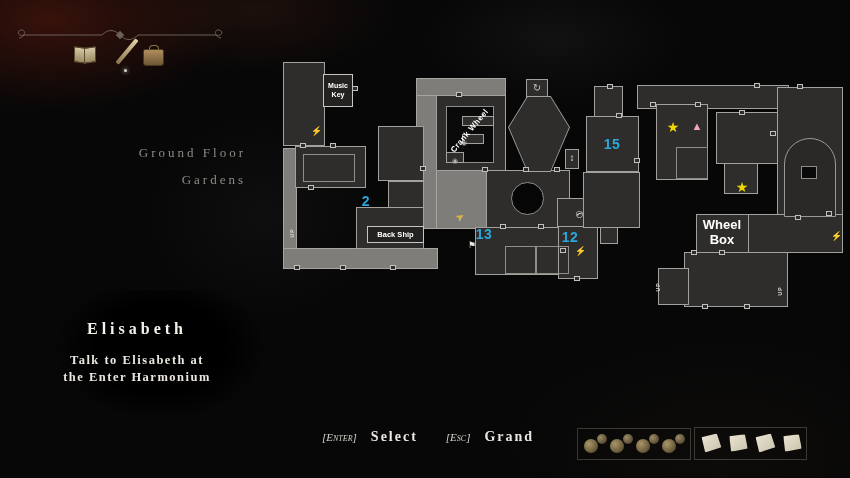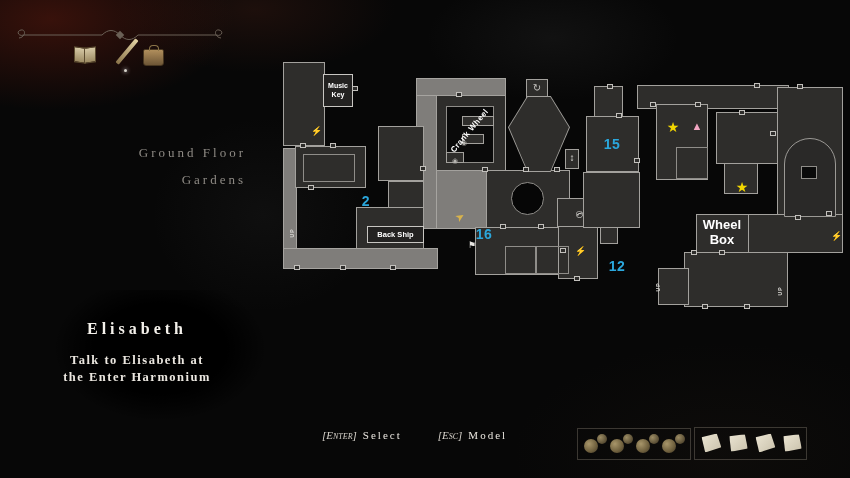--- a/index.html
+++ b/index.html
@@ -82,24 +82,24 @@
   .mflag{color:#e8e6e2;font-size:9px;}
   .mcrank{color:#b5b3af;font-size:7px;}
   .mrot{color:#c5c3bf;font-size:10px;}
   .mlift{color:#e8e6e2;font-size:10px;}
   .mup{color:#dddbd7;font-size:5px;font-weight:bold;letter-spacing:1px;
     transform:translate(-50%,-50%) rotate(-90deg);}
   .mrlabel{color:#fff;font-weight:bold;font-size:8px;letter-spacing:.5px;white-space:nowrap;
     transform:translate(-50%,-50%) rotate(-50deg);}
   .mbig{color:#fff;font-weight:bold;font-size:13px;text-align:center;white-space:pre-line;line-height:15px;}
   
-  .hints{position:absolute;left:322px;top:429px;display:flex;gap:36px;color:#ece8e1;}
+  .hints{position:absolute;left:322px;top:429px;display:flex;gap:28px;color:#ece8e1;}
   .hint{display:flex;align-items:baseline;gap:6px;}
   .hint .key{font-style:italic;font-variant:small-caps;font-size:11px;color:#d9d5cd;}
-  .hint .action{font-weight:normal;font-size:11px;letter-spacing:2px;}
+  .hint .action{font-weight:bold;font-size:14px;letter-spacing:2px;margin-left:8px;}
   .tray{position:absolute;border:1px solid rgba(190,180,160,.28);}
   .crank-item{position:absolute;width:24px;height:20px;}
   .crank-item::before{content:"";position:absolute;left:0;top:5px;width:14px;height:14px;border-radius:50%;
     background:radial-gradient(circle at 35% 35%, #a8966a, #6e5f3d 60%, #3c3323);}
   .crank-item::after{content:"";position:absolute;right:1px;top:0;width:10px;height:10px;border-radius:50%;
     background:radial-gradient(circle at 35% 35%, #9c8c64, #5c5036 65%, #332b1d);}
   .paper-item{position:absolute;width:20px;height:18px;
     background:linear-gradient(135deg,#ece6d4,#c9c1ab);
     clip-path:polygon(5% 15%,82% 0,100% 78%,18% 100%);}
   .paper-item:nth-child(odd){transform:rotate(-4deg);}
@@ -206,22 +206,22 @@
     <div class="door" style="left: 719px; top: 250px;"></div>
     <div class="door" style="left: 744px; top: 304px;"></div>
     <div class="door" style="left: 702px; top: 304px;"></div>
     <div class="door" style="left: 795px; top: 215px;"></div>
     <div class="door" style="left: 826px; top: 211px;"></div>
     <div class="door" style="left: 560px; top: 248px;"></div>
     <div class="door" style="left: 574px; top: 276px;"></div>
     <div class="door" style="left: 634px; top: 158px;"></div>
     <div class="door" style="left: 607px; top: 84px;"></div>
     <div class="mk mnum" style="left: 366px; top: 201px;">2</div>
-    <div class="mk mnum" style="left: 484px; top: 234px;">16</div>
-    <div class="mk mnum" style="left: 617px; top: 237px; margin-top: 29px;">12</div>
+    <div class="mk mnum" style="left: 484px; top: 234px;">13</div>
+    <div class="mk mnum" style="left: 570px; top: 237px;">12</div>
     <div class="mk mnum" style="left: 612px; top: 144px;">15</div>
     <div class="mk mstar" style="left: 673px; top: 127px;">★</div>
     <div class="mk mstar" style="left: 742px; top: 187px;">★</div>
     <div class="mk mtri" style="left: 697px; top: 126px;">▲</div>
     <div class="mk mbolt" style="left: 317px; top: 131px;">⚡</div>
     <div class="mk mbolt" style="left: 581px; top: 251px;">⚡</div>
     <div class="mk mbolt" style="left: 837px; top: 236px;">⚡</div>
     <div class="mk marrow" style="left: 460px; top: 217px;">➤</div>
     <div class="mk mphone" style="left: 579px; top: 215px;">✆</div>
     <div class="mk mflag" style="left: 472px; top: 245px;">⚑</div>
@@ -237,21 +237,21 @@
 Box</div>
   </div>
 
 <div class="hints" id="hints">
     <div class="hint">
       <span class="key">[Enter]</span>
       <span class="action">Select</span>
     </div>
     <div class="hint">
       <span class="key">[Esc]</span>
-      <span class="action">Model</span>
+      <span class="action">Grand</span>
     </div>
   </div>
 <div class="tray" id="tray-cranks" style="left:577px;top:428px;width:112px;height:30px;">
     <div class="crank-item" style="left: 6px; top: 5px;"></div>
     <div class="crank-item" style="left: 32px; top: 5px;"></div>
     <div class="crank-item" style="left: 58px; top: 5px;"></div>
     <div class="crank-item" style="left: 84px; top: 5px;"></div>
   </div>
 <div class="tray" id="tray-papers" style="left:694px;top:427px;width:111px;height:31px;">
     <div class="paper-item" style="left: 6px; top: 6px;"></div>

